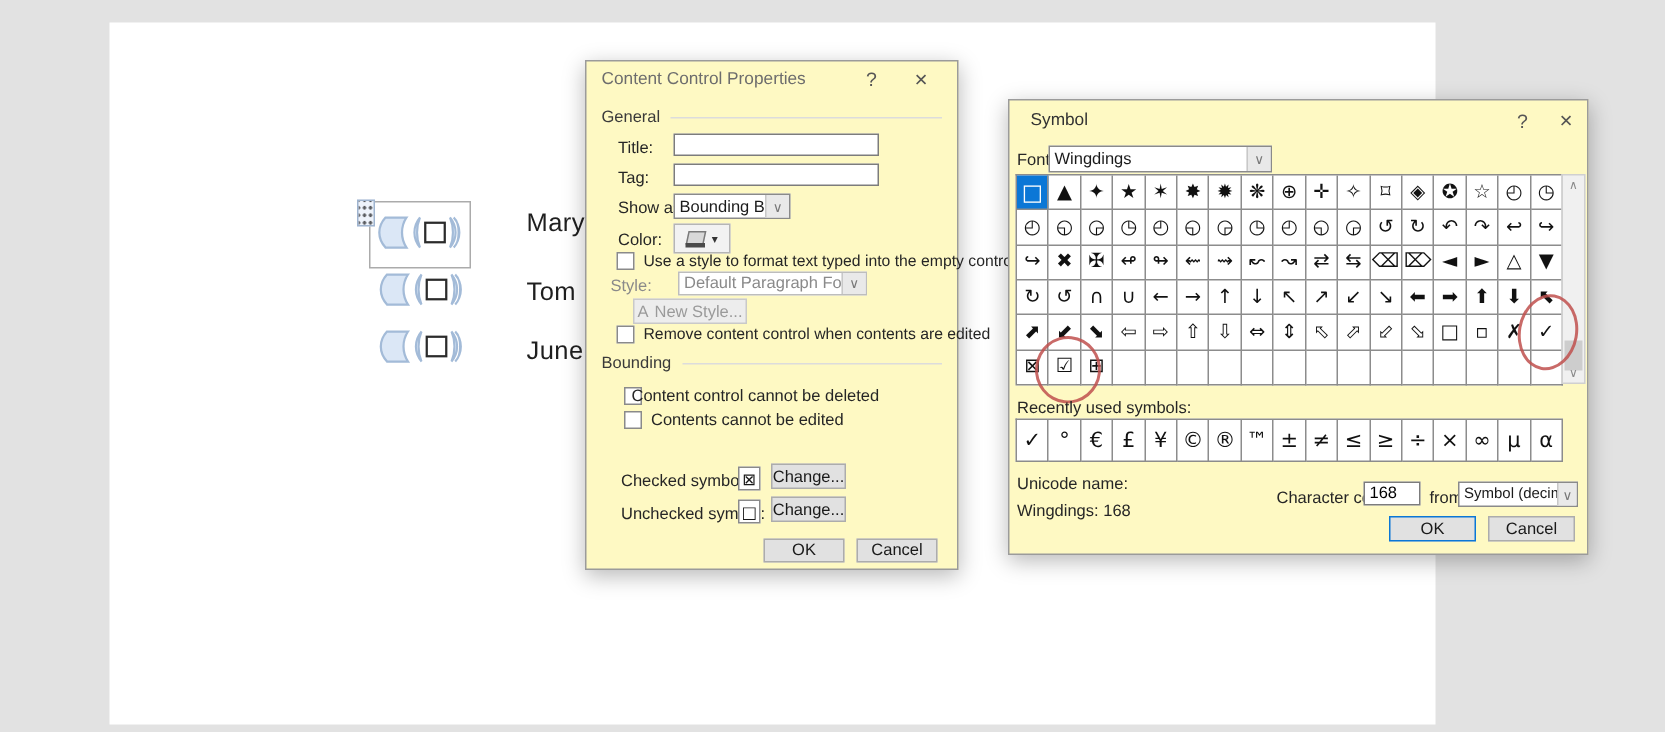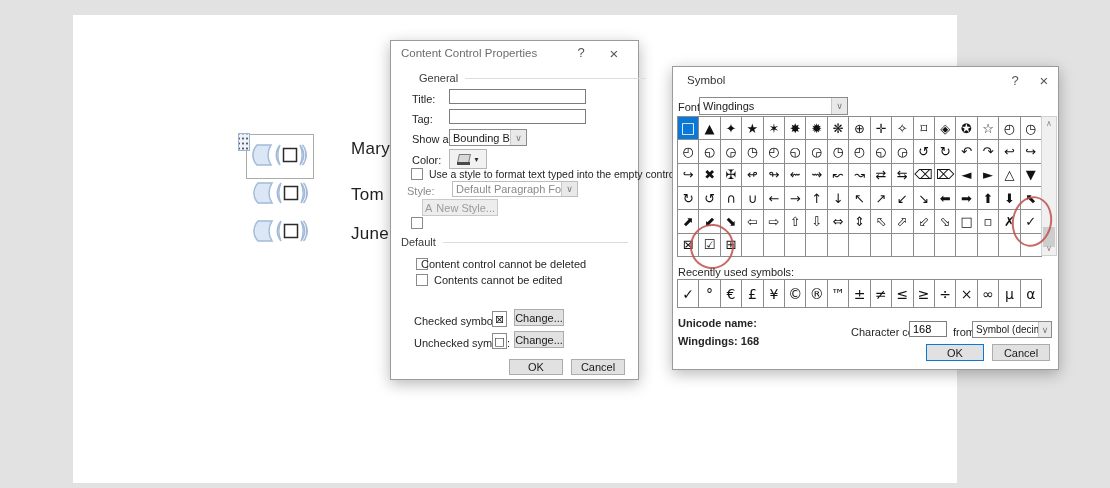--- a/index.html
+++ b/index.html
@@ -10,21 +10,21 @@
     -webkit-font-smoothing:antialiased;
   }
   
   .page{position:absolute;left:73px;top:15px;width:884px;height:468px;background:#fff;}
   .cc-sel-rect{position:absolute;left:173px;top:119px;width:66px;height:43px;border:1px solid #ababab;background:#fff;}
   .cc-handle{position:absolute;left:165px;top:118px;width:10px;height:16px;background:#eef3fb;border:1px solid #9fb4cf;
     background-image:radial-gradient(circle,#5a5c60 1px,transparent 1.2px);background-size:4px 5px;background-position:2px 2px;}
   .cc-control{position:absolute;width:58px;height:26px;}
   .doc-name{position:absolute;font-size:17px;color:#1f1f1f;letter-spacing:.3px;}
   
-  .dlg{position:absolute;background:#ffffff;border:1px solid #9b9b9b;box-shadow:0 4px 14px rgba(0,0,0,.28);font-size:11px;color:#1a1a1a;}
+  .dlg{position:absolute;background:#fef9c3;border:1px solid #9b9b9b;box-shadow:0 4px 14px rgba(0,0,0,.28);font-size:11px;color:#1a1a1a;}
   .dlg-title{position:absolute;left:10px;top:6px;color:#6d6d6d;font-size:11.5px;}
   .dlg-help,.dlg-close{position:absolute;top:4px;color:#555;font-size:13px;cursor:default;text-align:center;width:18px;}
   .lbl{position:absolute;white-space:nowrap;color:#262626;}
   .group-hdr{position:absolute;display:flex;align-items:center;gap:7px;color:#3a3a3a;}
   .group-hdr::after{content:"";flex:1;border-top:1px solid #dcdcdc;}
   .txt-input{position:absolute;background:#fff;border:1px solid #7c7c7c;font-size:11px;padding:0 3px;box-sizing:border-box;}
   .combo{position:absolute;background:#fff;border:1px solid #8a8a8a;box-sizing:border-box;display:flex;align-items:center;}
   .combo .combo-txt{flex:1;padding:1px 3px;white-space:nowrap;overflow:hidden;}
   .combo .combo-arr{width:15px;align-self:stretch;background:#e9e9e9;border-left:1px solid #c8c8c8;color:#777;
     display:flex;align-items:center;justify-content:center;font-size:9px;}
@@ -47,21 +47,21 @@
   .sym-cell{border-right:1px solid #8c8c8c;border-bottom:1px solid #8c8c8c;display:flex;align-items:center;justify-content:center;
     font-family:"DejaVu Sans",sans-serif;font-size:13px;color:#111;overflow:hidden;}
   .sym-cell.selected{background:#0b77d6;color:#fff;font-size:15px;font-weight:bold;}
   .recent-grid{position:absolute;left:4px;top:212px;width:364px;height:28px;display:grid;
     grid-template-columns:repeat(17,1fr);border-top:1px solid #8c8c8c;border-left:1px solid #8c8c8c;background:#fff;}
   .recent-grid .sym-cell{font-size:14px;}
   .scrollbar{position:absolute;left:368px;top:49px;width:16px;height:140px;background:#f0f0f0;border:1px solid #d0d0d0;box-sizing:border-box;}
   .scroll-arr{position:absolute;left:0;width:100%;height:13px;color:#8a8a8a;font-size:8px;display:flex;align-items:center;justify-content:center;}
   .scroll-thumb{position:absolute;left:1px;top:110px;width:12px;height:20px;background:#cdcdcd;}
   .red-ellipse{position:absolute;border:2px solid #c0504d;border-radius:50%;opacity:.85;}
-  .unicode-lbl{position:absolute;color:#262626;font-weight:bold;}
+  .unicode-lbl{position:absolute;color:#262626;}
 </style>
 </head>
 <body>
 
 <div class="page">
 
   <div class="cc-sel-rect"></div>
   <div class="cc-handle"></div>
 
   <div class="cc-control" style="left:177px;top:127px;">
@@ -96,21 +96,21 @@
     </svg>
   </div>
   <div class="doc-name" style="left:278px;top:209px;">June</div>
 </div>
 
 <div class="dlg" style="left:390px;top:40px;width:247px;height:338px;">
   <div class="dlg-title">Content Control Properties</div>
   <div class="dlg-help" style="left:181px;">?</div>
   <div class="dlg-close" style="left:214px;font-size:15px;">×</div>
 
-  <div class="group-hdr" style="left:10px;top:31px;width:227px;margin-left:18px;">
+  <div class="group-hdr" style="left:10px;top:31px;width:227px;">
     <span>General</span>
   </div>
 
   <div class="lbl" style="left:21px;top:52px;">Title:</div>
   <input class="txt-input" style="left: 58px; top: 48px; width: 137px; height: 15px;" value="">
   <div class="lbl" style="left:21px;top:72px;">Tag:</div>
   <input class="txt-input" style="left: 58px; top: 68px; width: 137px; height: 15px;" value="">
 
   <div class="lbl" style="left:21px;top:92px;">Show as:</div>
   <div class="combo" style="left:58px;top:88px;width:78px;height:17px;">
@@ -135,23 +135,24 @@
     <span class="combo-txt">Default Paragraph Font</span>
     <span class="combo-arr">∨</span>
   </div>
 
   <div class="btn disabled" style="left:31px;top:158px;width:76px;height:17px;gap:4px;">
     <span>A</span>
     <span>New Style...</span>
   </div>
 
   <div class="checkbox" style="left:20px;top:176px;"></div>
+  <div class="lbl" style="left:38px;top:176px;font-size:10.5px;">Remove content control when contents are edited</div>
 
   <div class="group-hdr" style="left:10px;top:195px;width:227px;">
-    <span>Default</span>
+    <span>Bounding</span>
   </div>
 
   <div class="checkbox" style="left:25px;top:217px;"></div>
   <div class="lbl" style="left:30px;top:217px;">Content control cannot be deleted</div>
   <div class="checkbox" style="left:25px;top:233px;"></div>
   <div class="lbl" style="left:43px;top:233px;">Contents cannot be edited</div>
 
 
   <div class="lbl" style="left:23px;top:274px;">Checked symbol:</div>
   <div class="sym-preview" style="left:101px;top:270px;">⊠</div>

